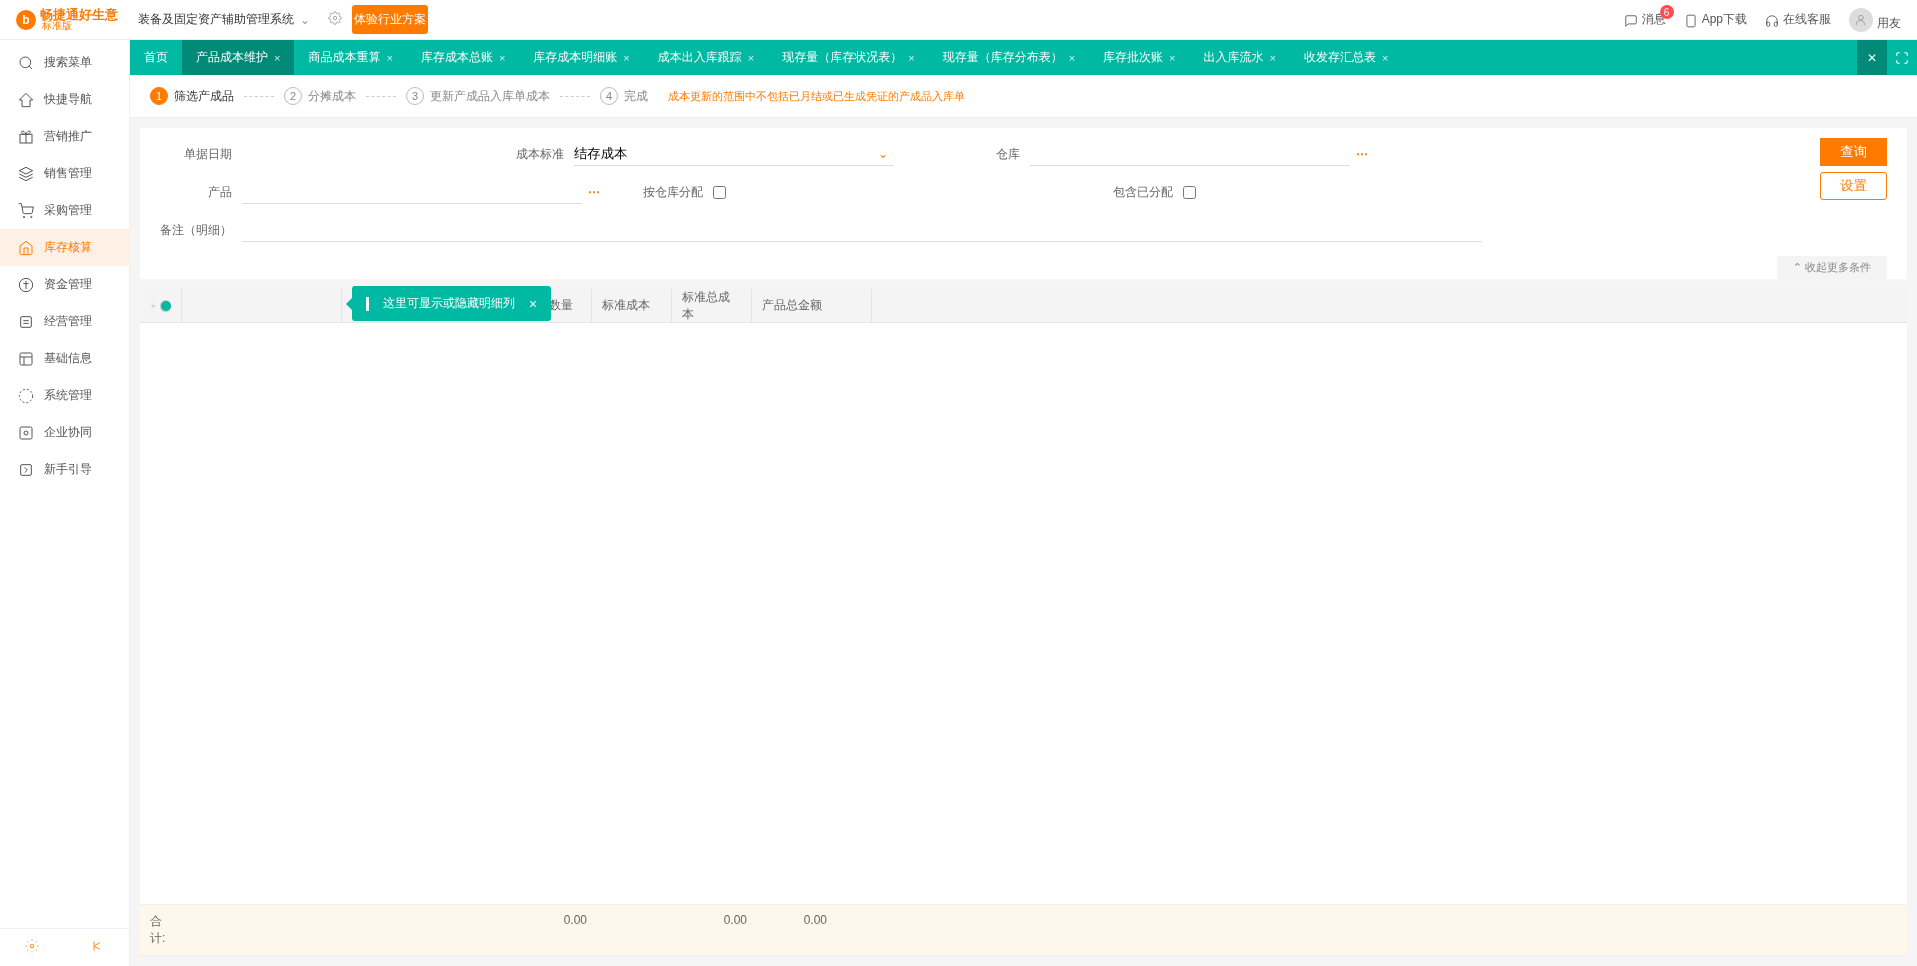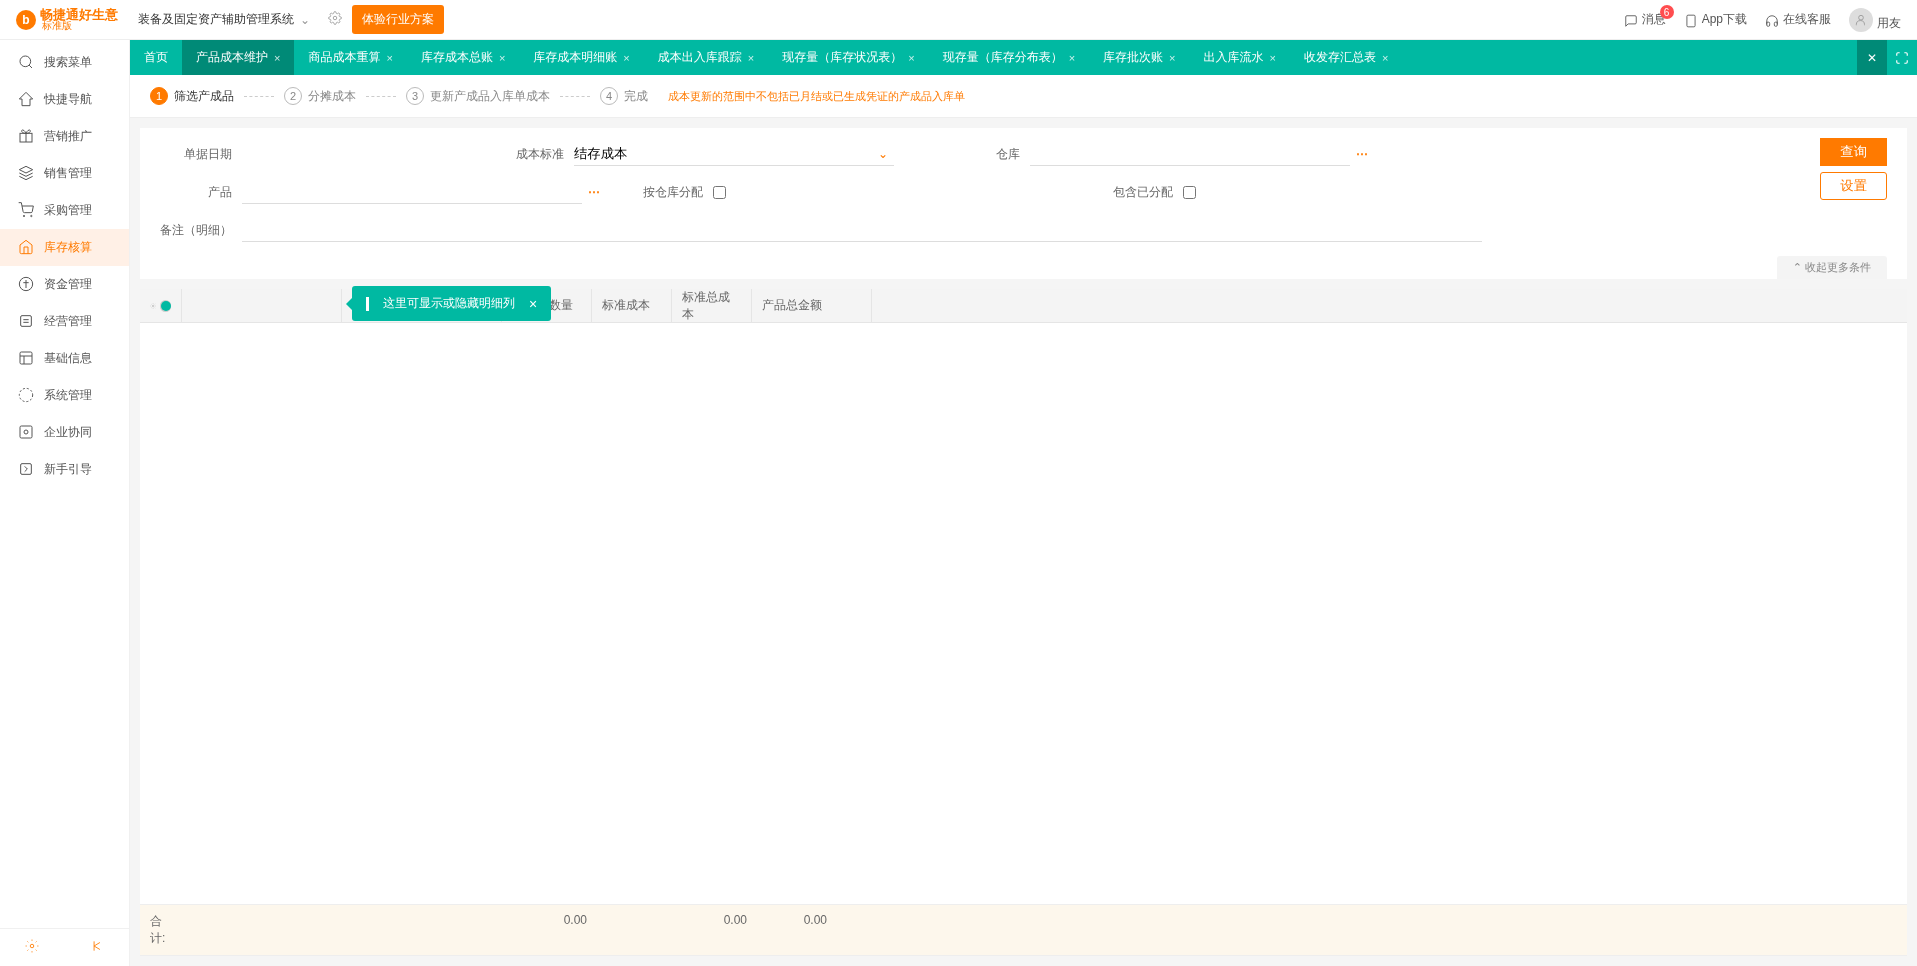--- a/index.html
+++ b/index.html
@@ -7,33 +7,33 @@
     
     
     .top-header { height: 40px; display: flex; align-items: center; padding: 0 16px; border-bottom: 1px solid #eee; background: #fff; }
     .logo-area { display: flex; align-items: center; margin-right: 20px; }
     .logo-icon { width: 20px; height: 20px; background: #ff7a00; border-radius: 50%; margin-right: 4px; display: flex; align-items: center; justify-content: center; color: #fff; font-weight: bold; }
     .logo-text { color: #ff7a00; font-size: 13px; font-weight: bold; }
     .logo-sub { color: #ff7a00; font-size: 10px; margin-left: 2px; }
     .system-select { display: flex; align-items: center; margin-right: 8px; font-size: 12px; color: #333; cursor: pointer; }
     .chevron { margin-left: 6px; color: #999; }
     .gear-btn { margin: 0 10px; color: #999; cursor: pointer; }
-    .btn-primary { background: #ff7a00; color: #fff; border: none; padding: 6px 10px; border-radius: 3px; cursor: pointer; font-size: 12px; }
+    .btn-primary { background: #ff7a00; color: #fff; border: none; padding: 6px 2px; border-radius: 3px; cursor: pointer; font-size: 12px; }
     .header-right { margin-left: auto; display: flex; align-items: center; gap: 18px; }
     .header-item { display: flex; align-items: flex-end; gap: 4px; cursor: pointer; color: #555; position: relative; }
     .badge { position: absolute; top: -6px; right: -8px; background: #ff4d4f; color: #fff; border-radius: 8px; min-width: 14px; height: 14px; font-size: 10px; display: flex; align-items: center; justify-content: center; padding: 0 3px; }
     .avatar { width: 24px; height: 24px; border-radius: 50%; background: #ddd; display: flex; align-items: center; justify-content: center; }
     
     
     .main-layout { display: flex; height: calc(100vh - 40px); }
     
     
     .sidebar { width: 130px; background: #fff; border-right: 1px solid #f0f0f0; display: flex; flex-direction: column; }
     .sidebar-menu { flex: 1; padding-top: 4px; }
-    .sidebar-item { display: flex; align-items: flex-start; padding: 10px 18px; cursor: pointer; color: #555; gap: 10px; }
+    .sidebar-item { display: flex; align-items: flex-end; padding: 10px 18px; cursor: pointer; color: #555; gap: 10px; }
     .sidebar-item.active { background: #fff0e6; color: #ff7a00; }
     .sidebar-icon { width: 16px; height: 16px; display: flex; align-items: center; justify-content: center; }
     .sidebar-bottom { border-top: 1px solid #f0f0f0; display: flex; }
     .sidebar-bottom-item { flex: 1; text-align: center; padding: 10px; color: #ff7a00; cursor: pointer; }
     
     
     .content { flex: 1; display: flex; flex-direction: column; background: #f5f5f5; overflow: hidden; }
     
     
     .tabs-bar { background: #00b9a2; display: flex; align-items: center; height: 35px; }

